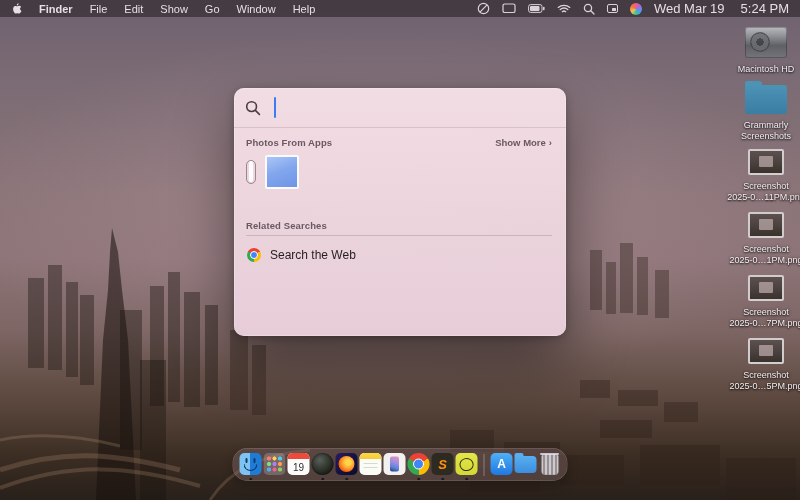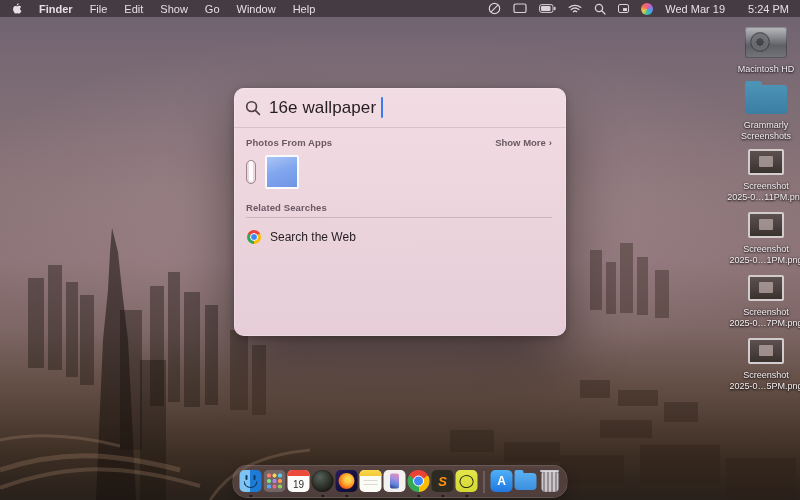--- a/index.html
+++ b/index.html
@@ -24,21 +24,21 @@
   .mb-apple { display:flex; align-items:center; }
   .mb-app { font-weight:700; }
   .mb-item { font-weight:400; }
   .mb-right { margin-left:auto; display:flex; align-items:center; gap:12px; }
   .st-icon { display:flex; align-items:center; opacity:0.92; }
   .siri-orb { width:12px; height:12px; border-radius:50%;
     background:conic-gradient(#ff5f8f,#b06df0,#4aa8ff,#37d0a0,#ffd24a,#ff7a4d,#ff5f8f);
     filter:blur(0.3px); }
   .cc-box { width:11px; height:9px; border:1.2px solid #e6dfe3; border-radius:2px; position:relative; }
   .cc-box::after { content:''; position:absolute; right:1px; bottom:1px; width:4px; height:3px; background:#e6dfe3; border-radius:0.5px; }
-  .mb-clockdate { display:flex; gap:23px; font-size:11px; }
+  .mb-clockdate { display:flex; gap:16px; font-size:13px; }
 
   
   .spotlight { position:absolute; left:234px; top:88px; width:332px; height:248px;
     border-radius:10px;
     background:linear-gradient(180deg, rgba(246,224,231,0.97) 0%, rgba(238,214,223,0.97) 55%, rgba(233,208,219,0.97) 100%);
     box-shadow:0 28px 60px rgba(0,0,0,0.45), 0 2px 8px rgba(0,0,0,0.25),
                inset 0 0 0 0.5px rgba(255,255,255,0.45); }
   .sp-search { height:40px; display:flex; align-items:center; gap:8px; padding:0 11px;
     border-bottom:1px solid rgba(70,45,58,0.14); }
   .sp-query { display:flex; align-items:center; font-size:17px; color:#241d21; letter-spacing:0.1px; }
@@ -47,21 +47,21 @@
   .sp-sechead { display:flex; justify-content:space-between; align-items:center; }
   .sp-title { font-size:9.5px; font-weight:700; color:#6a5862; letter-spacing:0.1px; }
   .sp-more { font-size:9.5px; font-weight:600; color:#6a5862; display:flex; gap:3px; align-items:center; cursor:pointer; }
   .sp-thumbs { display:flex; align-items:center; gap:9px; margin-top:7px; }
   .thumb-sel { padding:2px; border:1.5px solid rgba(110,90,100,0.65); border-radius:6px; }
   .thumb { width:34px; height:34px; border:2px solid rgba(255,255,255,0.95); border-radius:2px; }
   .thumb-dark { background:
       radial-gradient(90% 80% at 80% 15%, #2d57d8 0%, #162c7e 38%, rgba(0,0,0,0) 70%),
       linear-gradient(225deg,#1b3fae 0%, #111f55 30%, #070c22 55%, #020307 100%); }
   .thumb-light { background:linear-gradient(160deg,#abc6f5 0%, #83a7ee 45%, #6e95e6 100%); }
-  .sp-rel { margin-top:13px; }
+  .sp-rel { margin-top:31px; }
   .sp-rel-line { height:1px; background:rgba(70,45,58,0.18); margin-top:4px; }
   .sp-webrow { display:flex; align-items:center; gap:9px; margin-top:10px; padding:2px 1px; cursor:pointer; }
   .sp-weblabel { font-size:12px; color:#241d21; }
   .chrome-ball { width:14px; height:14px; border-radius:50%; position:relative; flex:0 0 auto;
     background:conic-gradient(from 300deg, #ea4335 0 120deg, #fbbc05 0 240deg, #34a853 0 360deg); }
   .chrome-ball::after { content:''; position:absolute; top:50%; left:50%; transform:translate(-50%,-50%);
     width:6px; height:6px; background:#4285f4; border:1.4px solid #fff; border-radius:50%; }
 
   
   .dt-item { position:absolute; left:726px; width:80px; display:flex; flex-direction:column;
@@ -76,21 +76,21 @@
   .icon-folder { width:42px; height:29px; border-radius:2px 3px 3px 3px; position:relative;
     background:linear-gradient(180deg,#4c93b6 0%, #3b7da3 100%); }
   .icon-folder::before { content:''; position:absolute; top:-4px; left:0; width:17px; height:5px;
     background:#4c93b6; border-radius:2px 3px 0 0; }
   .icon-shot { width:36px; height:26px; border:2px solid rgba(226,220,222,0.9); border-radius:2px;
     background:linear-gradient(180deg,#5d5150 0%, #4a403d 55%, #3a322d 100%); position:relative; }
   .icon-shot::after { content:''; position:absolute; left:50%; top:50%; transform:translate(-50%,-55%);
     width:14px; height:11px; background:rgba(186,170,168,0.75); border-radius:1px; }
 
   
-  .dock { position:absolute; bottom:2px; left:50%; transform:translateX(-50%);
+  .dock { position:absolute; bottom:19px; left:50%; transform:translateX(-50%);
     height:33px; padding:5px 7px; border-radius:15px; display:flex; align-items:center; gap:2px;
     background:rgba(128,102,106,0.42); box-shadow:inset 0 0 0 0.5px rgba(255,255,255,0.22), 0 4px 12px rgba(0,0,0,0.25); }
   .dock-item { position:relative; width:22px; height:23px; display:flex; justify-content:center; cursor:pointer; }
   .di { width:22px; height:22px; border-radius:5px; position:relative; flex:0 0 auto; }
   .run-dot { position:absolute; bottom:-4px; left:50%; transform:translateX(-50%);
     width:2.5px; height:2.5px; border-radius:50%; background:rgba(20,14,16,0.85); }
   .dock-sep { width:1px; height:22px; margin:0 4px; background:rgba(255,255,255,0.32); }
 
   .di-finder { background:linear-gradient(90deg,#7ec3f2 0 49%, #1e7cd6 49% 100%); }
   .di-finder::before { content:''; position:absolute; top:5px; left:6px; width:2px; height:5px;
@@ -254,21 +254,20 @@
   </div>
 </div>
 
 <div class="spotlight">
   <div class="sp-search">
     <svg width="16" height="16" viewBox="0 0 16 16" fill="none" stroke="#4a3e44" stroke-width="1.6" stroke-linecap="round">
       <circle cx="6.6" cy="6.6" r="4.9"></circle>
         <path d="M10.4 10.4 L14.4 14.4"></path>
     </svg>
     <span class="sp-query">
-      <span>16e wallpaper</span>
       <span class="sp-caret"></span>
     </span>
   </div>
   <div class="sp-body">
     <div class="sp-sechead">
       <span class="sp-title">Photos From Apps</span>
       <span class="sp-more">
         <span>Show More</span>
         <span>›</span>
       </span>

